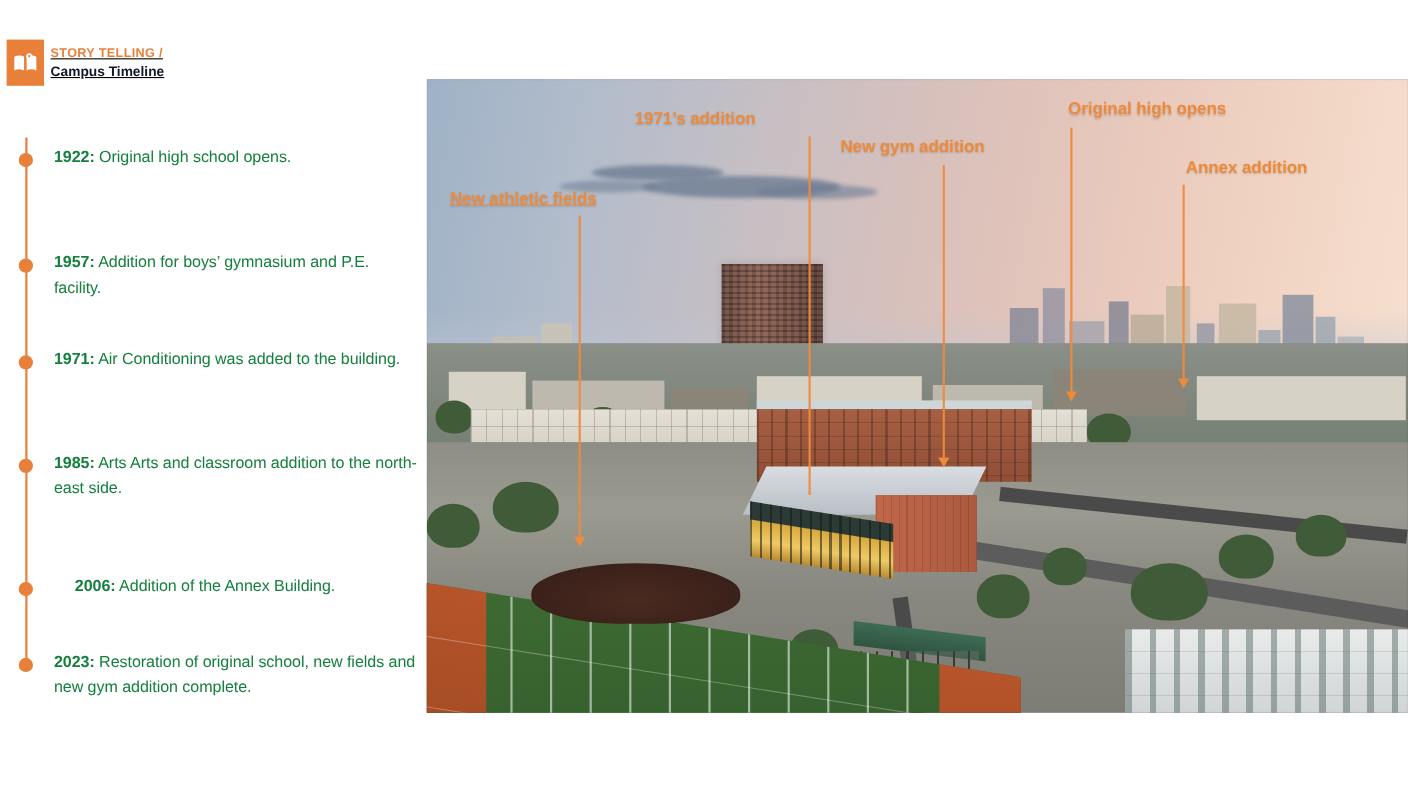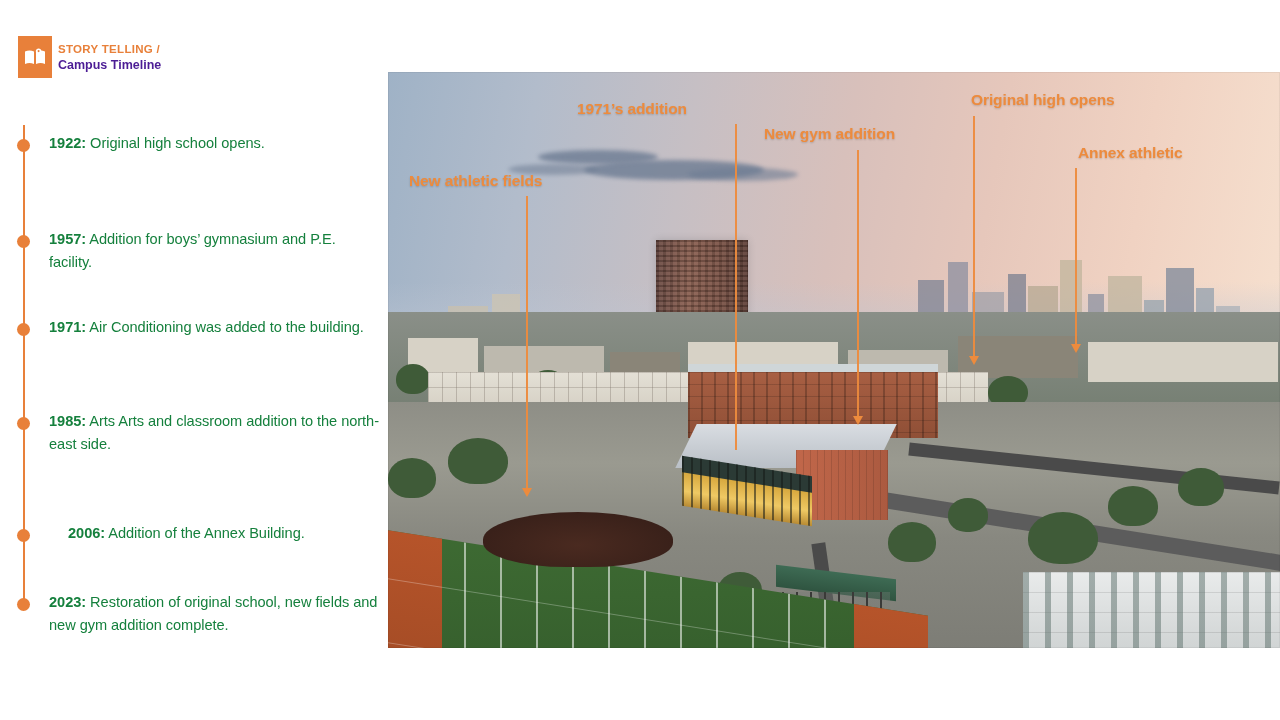--- a/index.html
+++ b/index.html
@@ -6,43 +6,43 @@
   body{
     width:1280px;height:720px;
     background:#ffffff;
     font-family:"Liberation Sans", sans-serif;
     overflow:hidden;
     position:relative;
   }
 
   
   #brand{
-    position:absolute;left:18px;top:36px;
-    display:flex;align-items:flex-end;
+    position:absolute;left:6px;top:36px;
+    display:flex;align-items:flex-end;text-decoration:underline;
   }
   #brand-badge{
     width:34px;height:42px;
     background:#E8803A;
     display:flex;align-items:center;justify-content:center;
   }
   #brand-badge svg{display:block;}
   #brand-text{
     margin-left:6px;
     display:flex;flex-direction:column;justify-content:center;
     height:42px;
   }
   #brand-kicker{
     color:#E8803A;
     font-size:11.5px;
     font-weight:bold;
     letter-spacing:.3px;
     line-height:15px;
   }
   #brand-title{
-    color:#4c1d95;
+    color:#0f172a;
     font-size:12.5px;
     font-weight:600;
     line-height:16px;
   }
 
   
   #timeline{
     position:absolute;
     left:0;top:118px;
     width:382px;height:520px;
@@ -447,33 +447,33 @@
       <div class="yl" style="left:384px;"></div>
       <div class="yl" style="left:420px;"></div>
       <div class="yl" style="left:456px;"></div>
       <div class="hash" style="top:48px;"></div>
       <div class="hash" style="top:112px;"></div>
     </div>
     <div id="texas"></div>
   </div>
   <div id="track-dirt" style="left:95px;top:440px;"></div>
 
-  <div class="anno-label" style="left:21px;top:100px;">New athletic fields</div>
+  <div class="anno-label" style="left:21px;top:100px;text-decoration:underline;">New athletic fields</div>
   <div class="anno-line" style="left:138px;top:124px;height:294px;"></div>
   <div class="anno-head" style="left:134px;top:416px;"></div>
 
   <div class="anno-label" style="left:189px;top:28px;">1971’s addition</div>
   <div class="anno-line" style="left:347px;top:52px;height:326px;"></div>
 
   <div class="anno-label" style="left:376px;top:53px;">New gym addition</div>
   <div class="anno-line" style="left:469px;top:78px;height:268px;"></div>
   <div class="anno-head" style="left:465px;top:344px;"></div>
 
   <div class="anno-label" style="left:583px;top:19px;">Original high opens</div>
   <div class="anno-line" style="left:585px;top:44px;height:242px;"></div>
   <div class="anno-head" style="left:581px;top:284px;"></div>
 
-  <div class="anno-label" style="left:690px;top:72px;">Annex athletic</div>
+  <div class="anno-label" style="left:690px;top:72px;">Annex addition</div>
   <div class="anno-line" style="left:687px;top:96px;height:178px;"></div>
   <div class="anno-head" style="left:683px;top:272px;"></div>
 
   <div id="photo-edge"></div>
 </div>
 
 </body></html>

